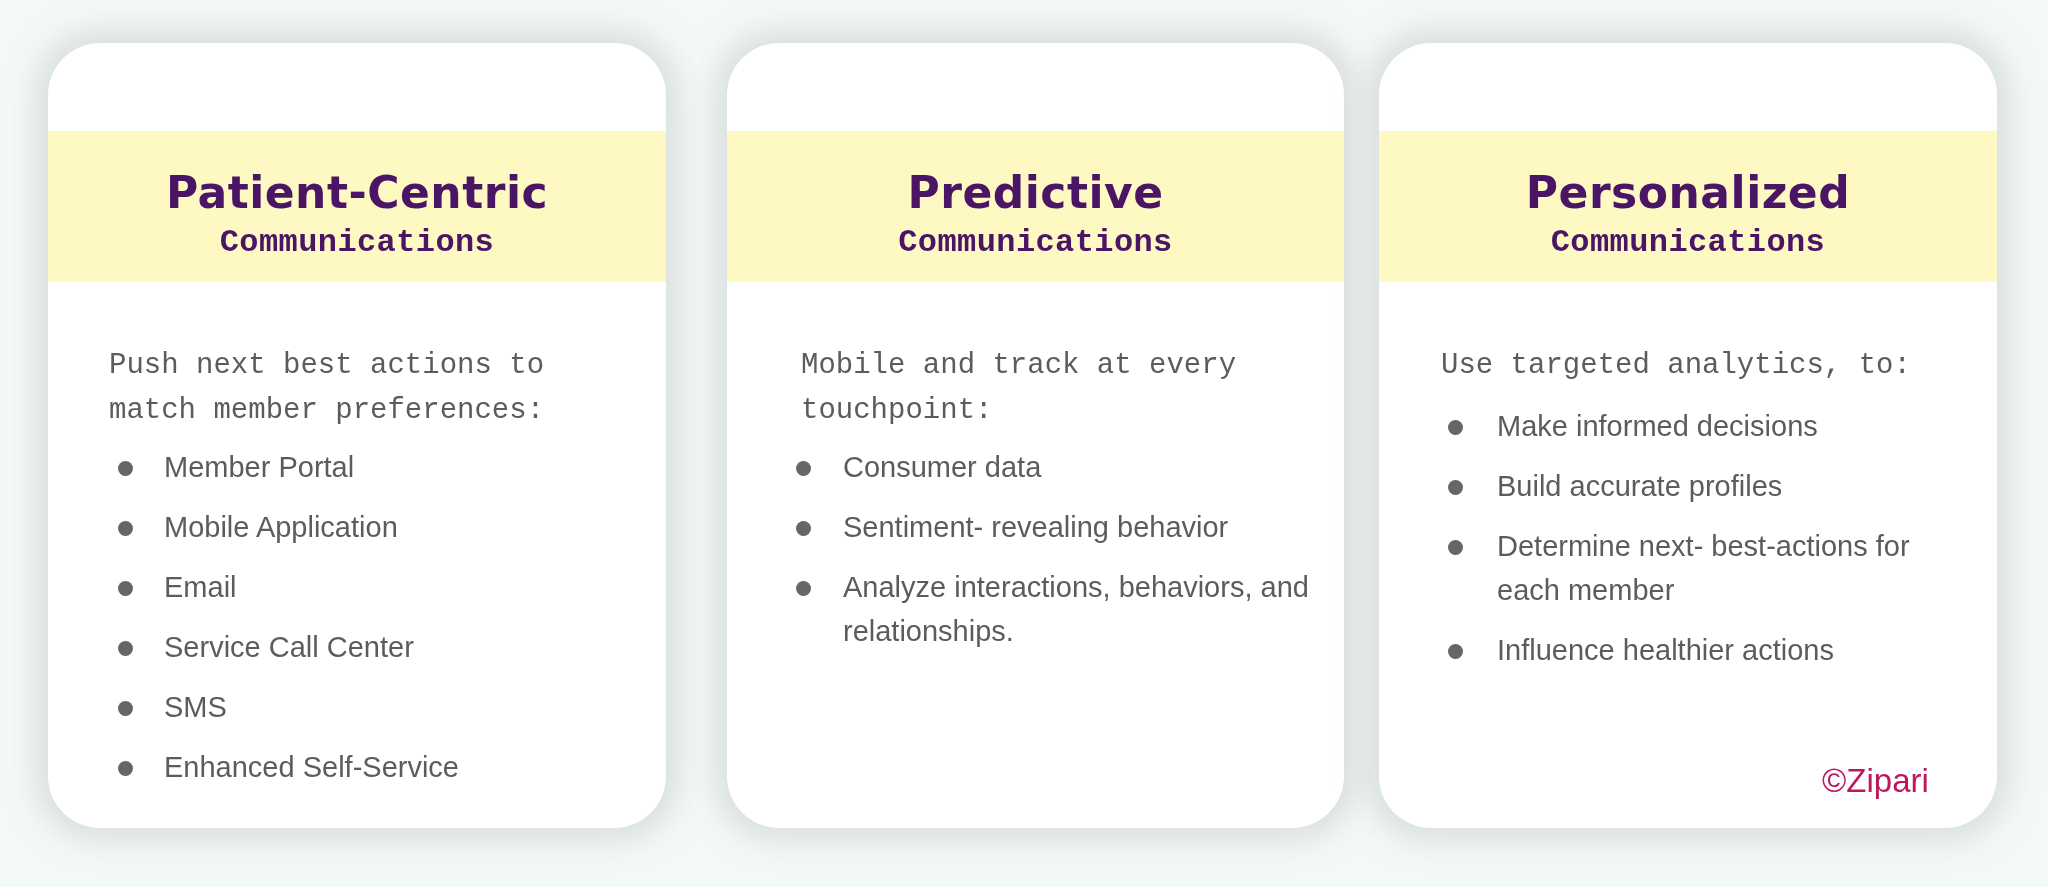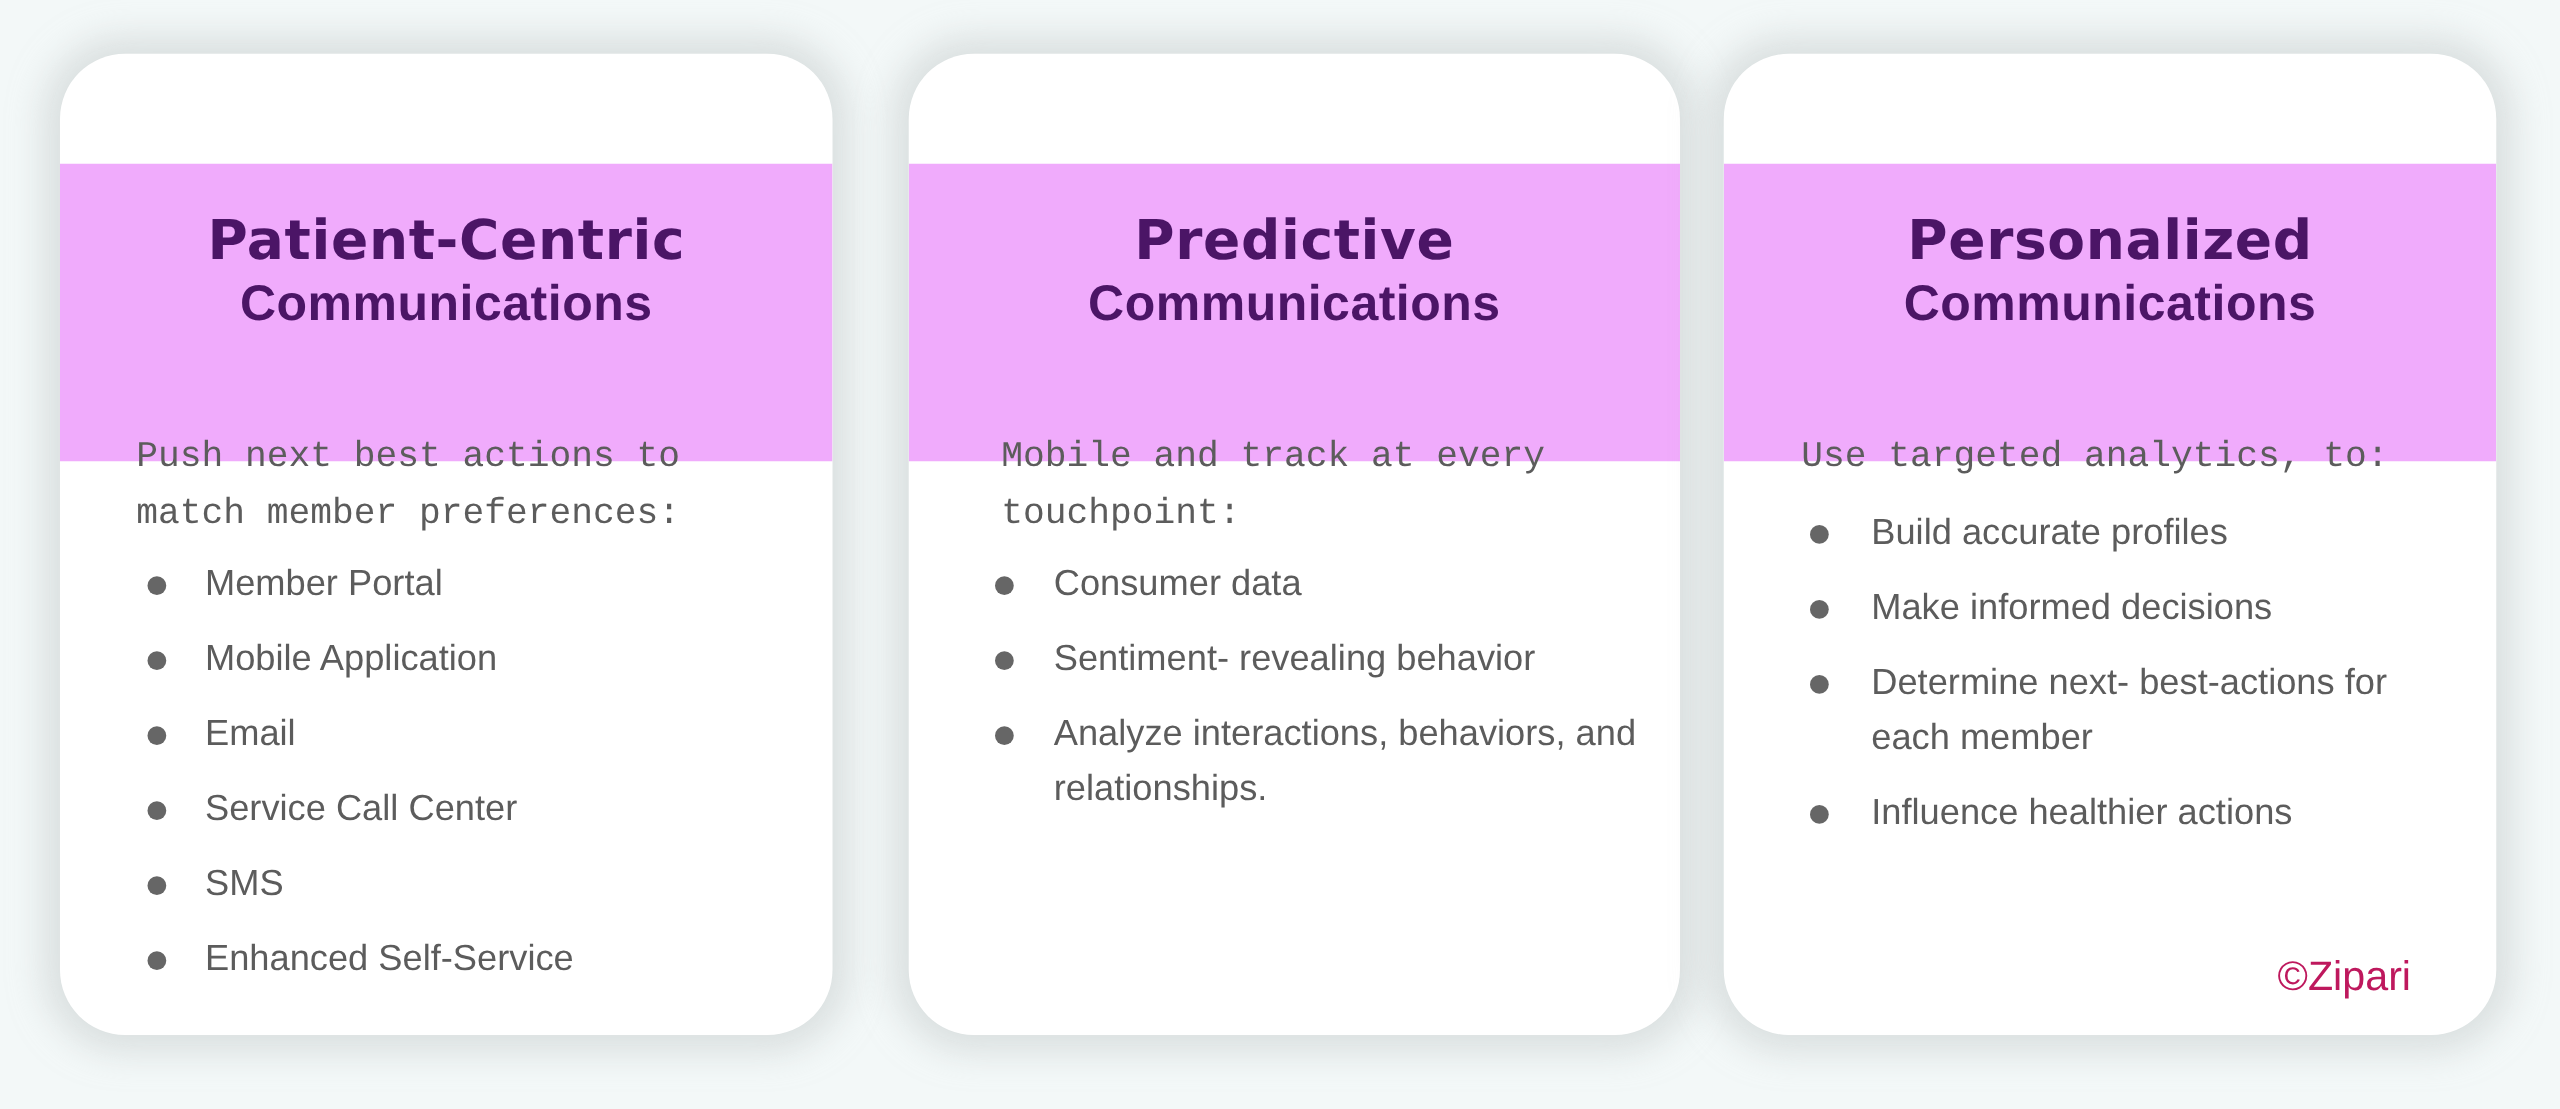--- a/index.html
+++ b/index.html
@@ -26,22 +26,22 @@
   }
   #card-0 { left: 48px; }
   #card-1 { left: 727px; width: 617px; }
   #card-2 { left: 1379px; }
 
   .band {
     position: absolute;
     left: 0;
     right: 0;
     top: 88px;
-    height: 238px;
-    background: #f0abfc;
+    height: 151px;
+    background: #fef9c3;
     text-align: center;
     color: #4b1566;
   }
   .band .title {
     position: absolute;
     left: 0; right: 0;
     top: 118px;
     margin-top: -88px;
     font-family: "DejaVu Sans", sans-serif;
     font-weight: bold;
@@ -50,23 +50,23 @@
     letter-spacing: 0.5px;
   }
   .band .title {
     top: 37px;
     margin-top: 0;
   }
   .band .subtitle {
     position: absolute;
     left: 0; right: 0;
     top: 92px;
-    font-family: Liberation Sans, sans-serif;
+    font-family: Liberation Mono, monospace;
     font-weight: bold;
-    font-size: 40px;
+    font-size: 32px;
     line-height: 40px;
     letter-spacing: 0.4px;
   }
 
   .body {
     position: absolute;
     top: 300px;
     left: 0;
     right: 0;
     color: #5c5c5c;
@@ -160,20 +160,20 @@
 </div>
 
 <div class="card" id="card-2">
   <div class="band">
     <div class="title">Personalized</div>
     <div class="subtitle">Communications</div>
   </div>
   <div class="body">
     <p class="intro">Use targeted analytics, to:</p>
     <ul class="bullets">
+      <li><span class="dot"></span><span>Make informed decisions</span></li>
       <li><span class="dot"></span><span>Build accurate profiles</span></li>
-      <li><span class="dot"></span><span>Make informed decisions</span></li>
       <li><span class="dot"></span><span>Determine next- best-actions for each member</span></li>
       <li><span class="dot"></span><span>Influence healthier actions</span></li>
     </ul>
   </div>
   <div class="copyright">©Zipari</div>
 </div>
 
 </body></html>

